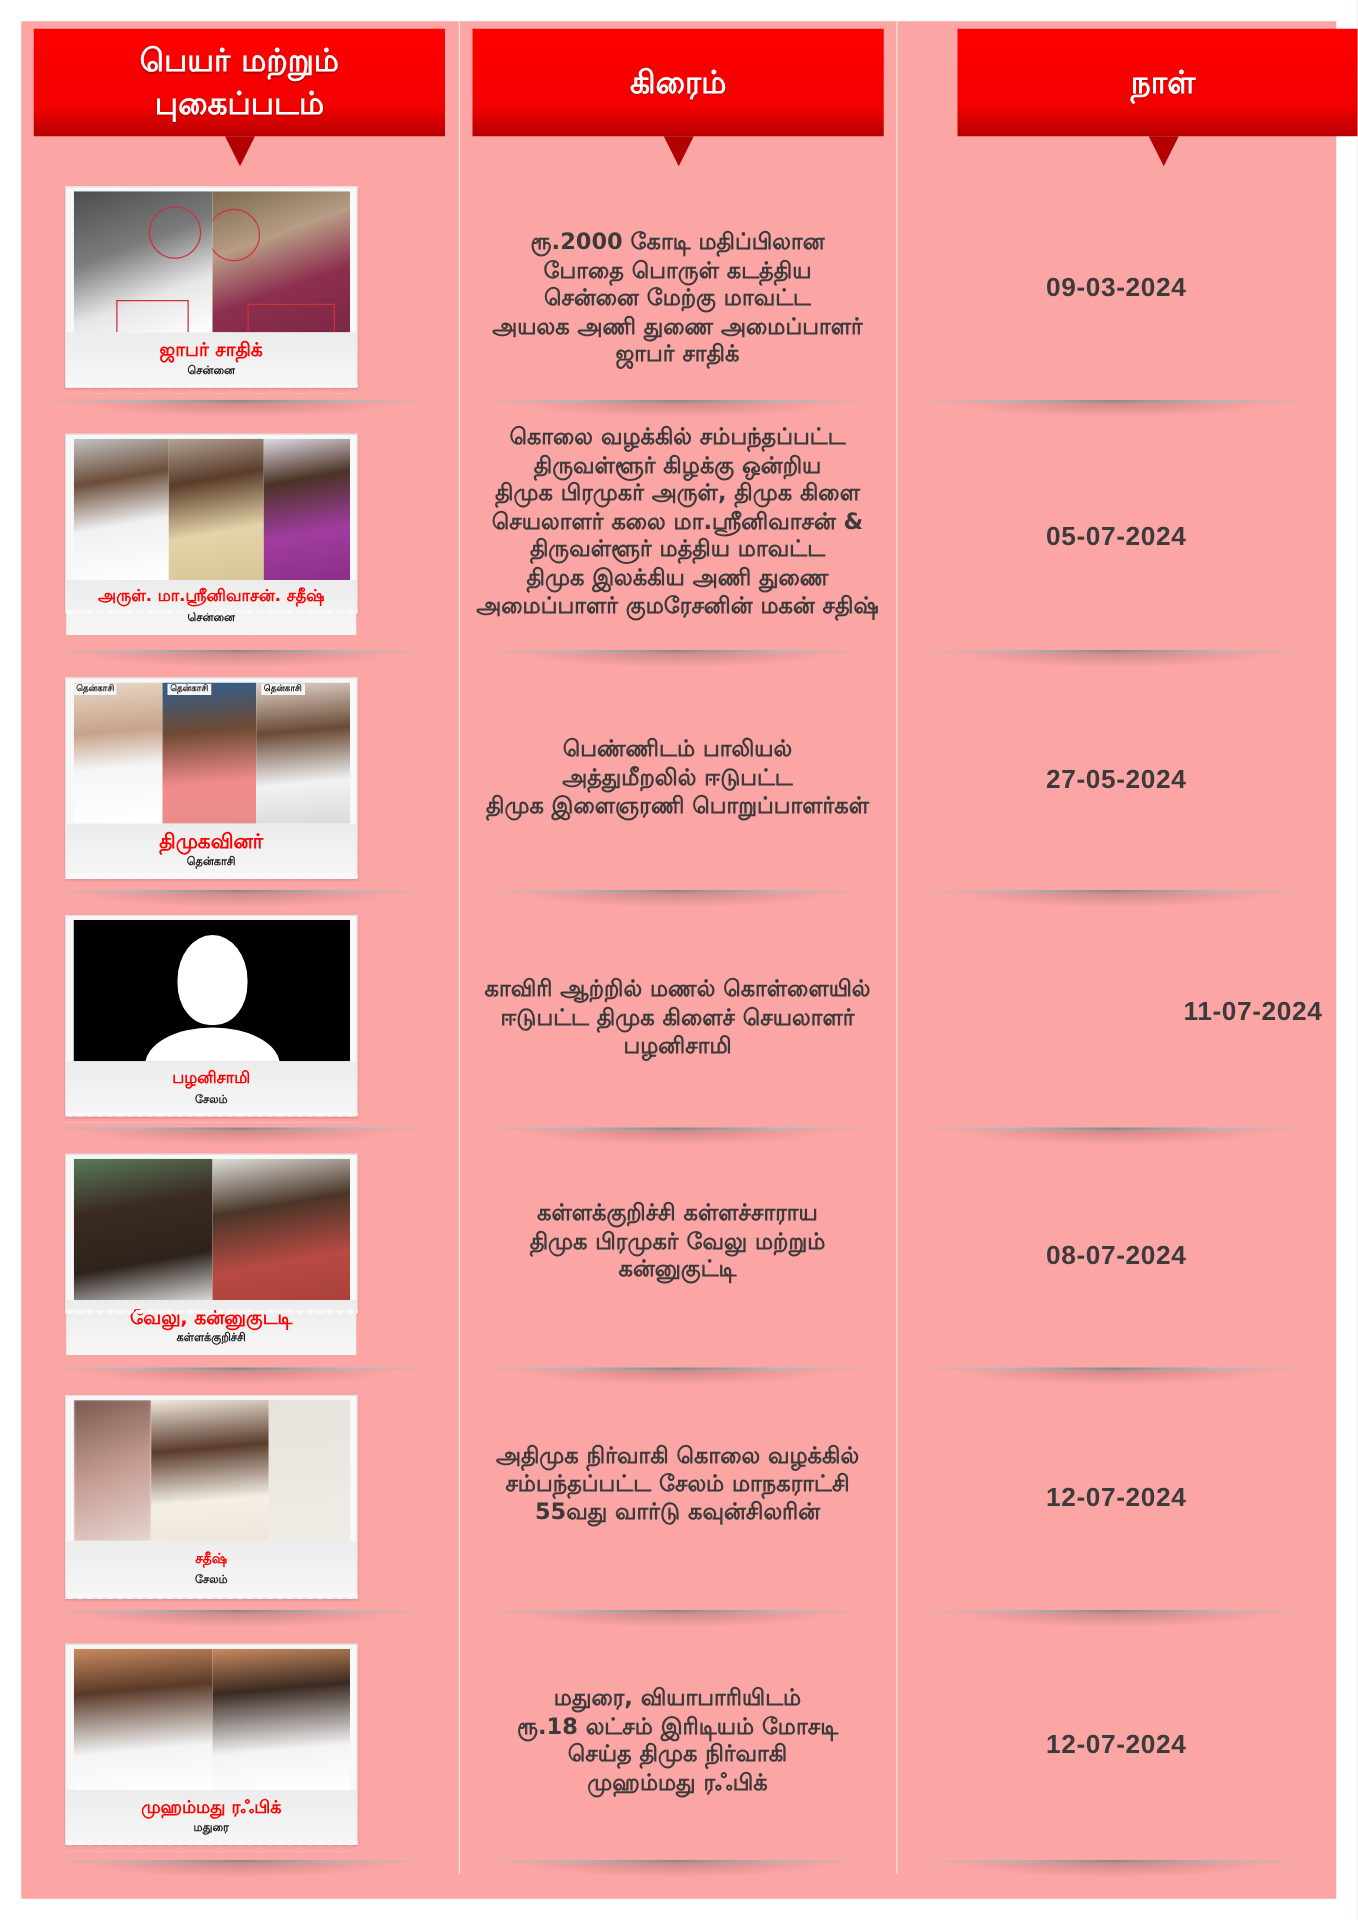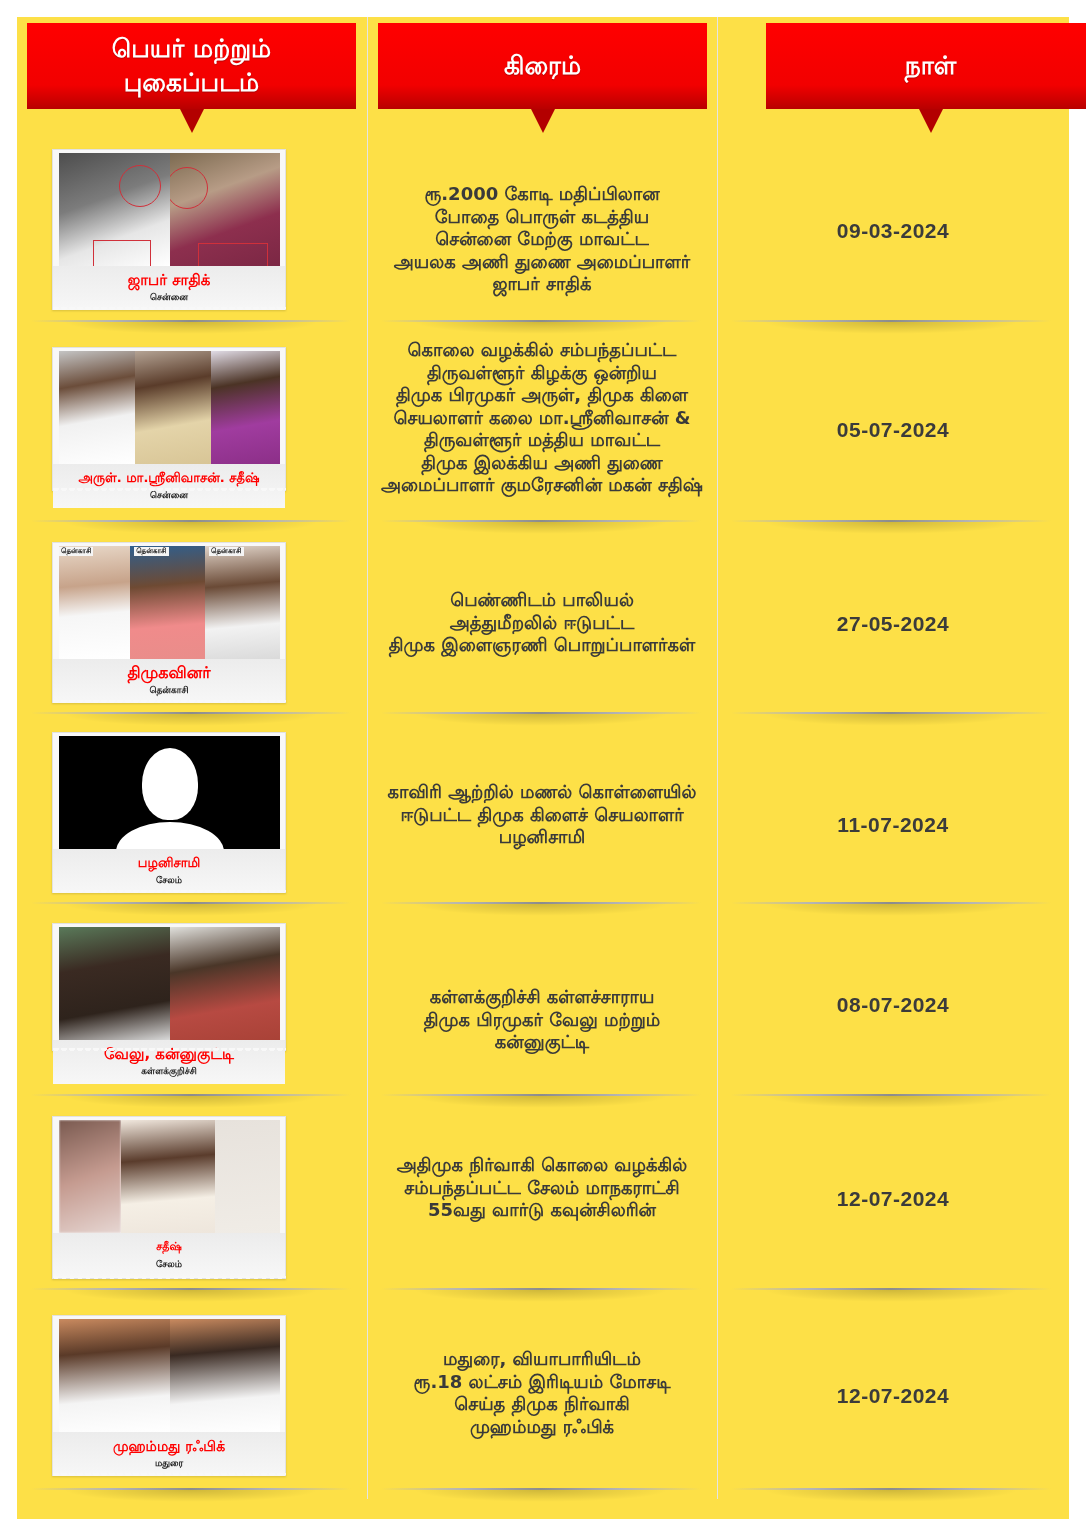--- a/index.html
+++ b/index.html
@@ -1,21 +1,21 @@
 <!DOCTYPE html>
 <html><head>
 <meta charset="utf-8">
 <style>
   * { box-sizing: border-box; margin: 0; padding: 0; }
   html, body { width: 1086px; height: 1536px; background: #ffffff; overflow: hidden; }
   body { font-family: "DejaVu Sans", sans-serif; position: relative; }
 
   .sheet {
     position: absolute; left: 17px; top: 17px; width: 1052px; height: 1502px;
-    background: #fde047;
+    background: #fca5a5;
   }
   .col-divider {
     position: absolute; top: 0; bottom: 20px; width: 1px; background: #e4e4e4;
   }
 
   .header {
     position: absolute; top: 6px; height: 86px;
     background: linear-gradient(to bottom, #ff0000 0%, #f20000 72%, #b80000 100%);
     color: #ffffff; font-weight: bold; text-align: center;
     display: flex; align-items: center; justify-content: center;
@@ -243,39 +243,39 @@
         <span class="name" style="font-size:13px;">பழனிசாமி</span>
         <span class="place">சேலம்</span>
       </div>
       <div class="torn"></div>
     </div>
     <div class="crime" style="top:62px;">
       <div>காவிரி ஆற்றில் மணல் கொள்ளையில்</div>
       <div>ஈடுபட்ட திமுக கிளைச் செயலாளர்</div>
       <div>பழனிசாமி</div>
     </div>
-    <div class="date" style="top:94px;">11-07-2024</div>
+    <div class="date" style="top:79px;text-align:right;">11-07-2024</div>
     <div class="row-sep" style="left:14px; width:320px;"></div>
     <div class="row-sep" style="left:364px; width:320px;"></div>
     <div class="row-sep" style="left:714px; width:320px;"></div>
   </div>
 
   <div class="row" style="top:892px; height:192px;">
     <div class="card" style="top:14px; height:128px;">
       <div class="photo">
         <div class="seg p-velu"></div>
         <div class="seg p-kannu"></div>
       </div>
       <div class="caption">
         <span class="name" style="font-size:15px;">வேலு, கன்னுகுட்டி</span>
         <span class="place">கள்ளக்குறிச்சி</span>
       </div>
       <div class="torn"></div>
     </div>
-    <div class="crime" style="top:51px;margin-top:26px;">
+    <div class="crime" style="top:51px;">
       <div>கள்ளக்குறிச்சி கள்ளச்சாராய</div>
       <div>திமுக பிரமுகர் வேலு மற்றும்</div>
       <div>கன்னுகுட்டி</div>
     </div>
     <div class="date" style="top:84px;">08-07-2024</div>
     <div class="row-sep" style="left:14px; width:320px;"></div>
     <div class="row-sep" style="left:364px; width:320px;"></div>
     <div class="row-sep" style="left:714px; width:320px;"></div>
   </div>
 

